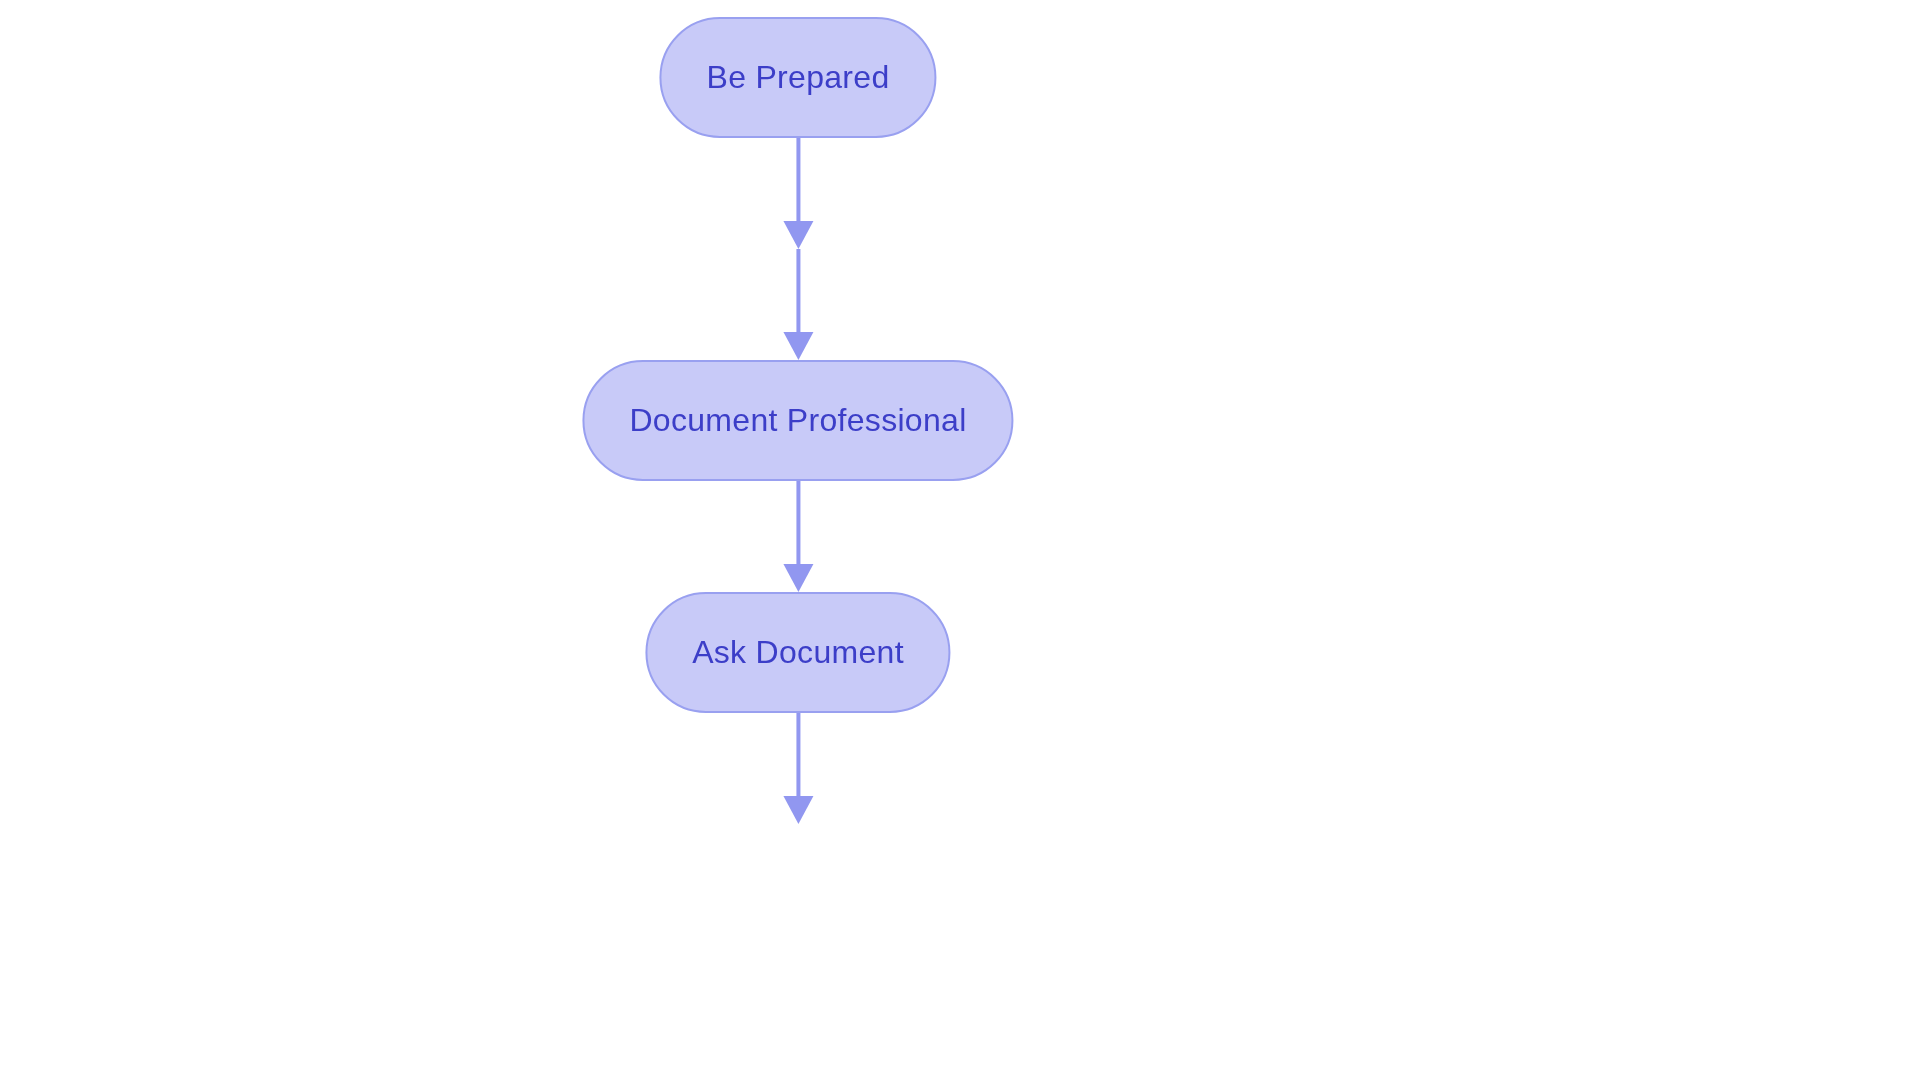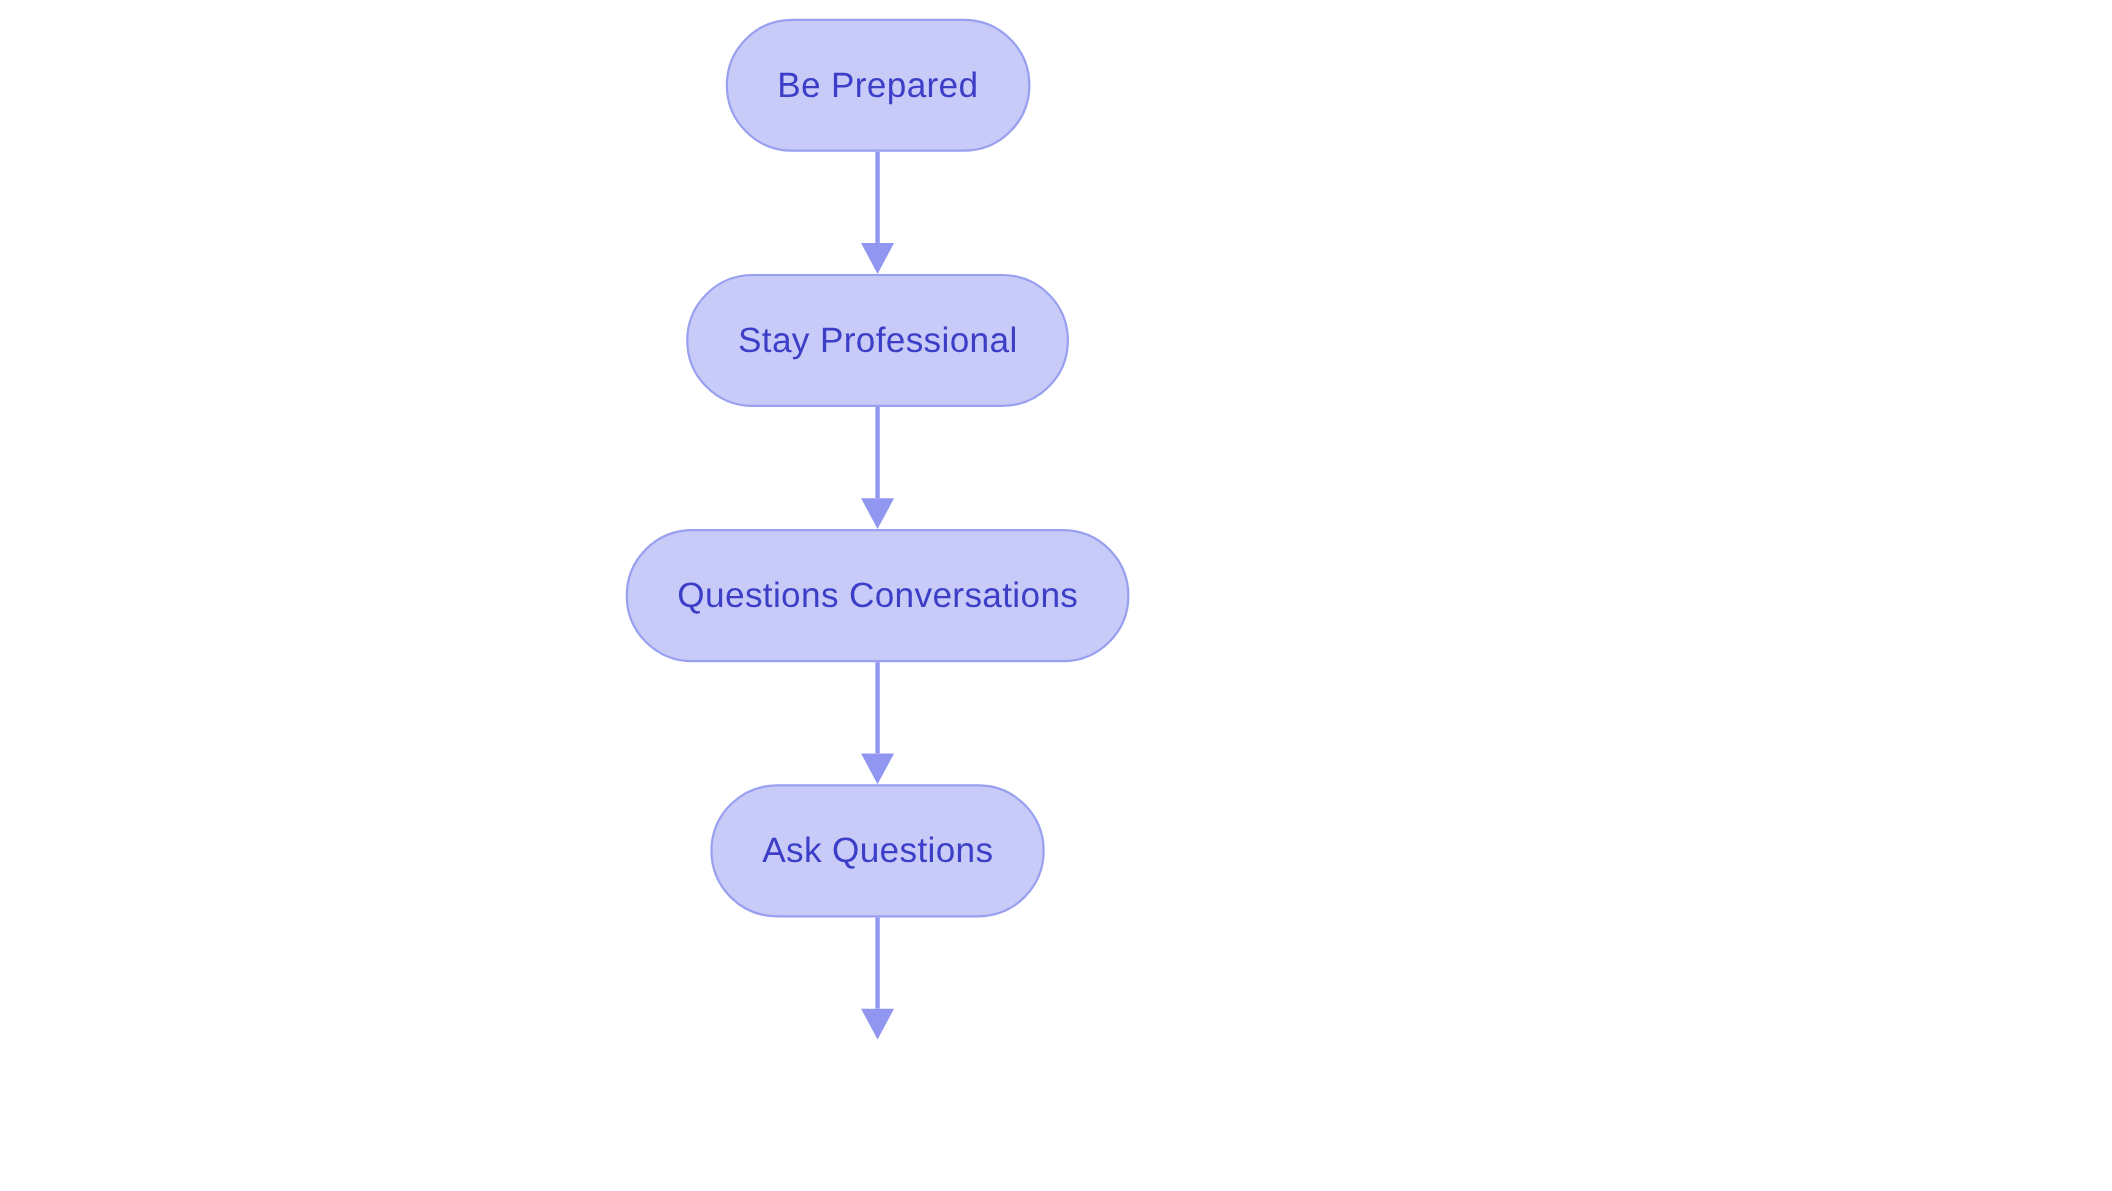--- a/index.html
+++ b/index.html
@@ -76,40 +76,37 @@
 
     <div class="node">
       <span class="node-label">Be Prepared</span>
     </div>
 
     <div class="connector">
       <div class="connector-line"></div>
       <div class="arrowhead"></div>
     </div>
 
+
+    <div class="connector">
+      <div class="connector-line"></div>
+      <div class="arrowhead"></div>
+    </div>
+
     <div class="node">
-      <span class="node-label">Stay Professional</span>
+      <span class="node-label">Document Professional</span>
     </div>
 
     <div class="connector">
       <div class="connector-line"></div>
       <div class="arrowhead"></div>
     </div>
 
     <div class="node">
-      <span class="node-label">Questions Conversations</span>
-    </div>
-
-    <div class="connector">
-      <div class="connector-line"></div>
-      <div class="arrowhead"></div>
-    </div>
-
-    <div class="node">
-      <span class="node-label">Ask Questions</span>
+      <span class="node-label">Ask Document</span>
     </div>
 
     <div class="connector">
       <div class="connector-line"></div>
       <div class="arrowhead"></div>
     </div>
 
 
   </div>
 </div>

